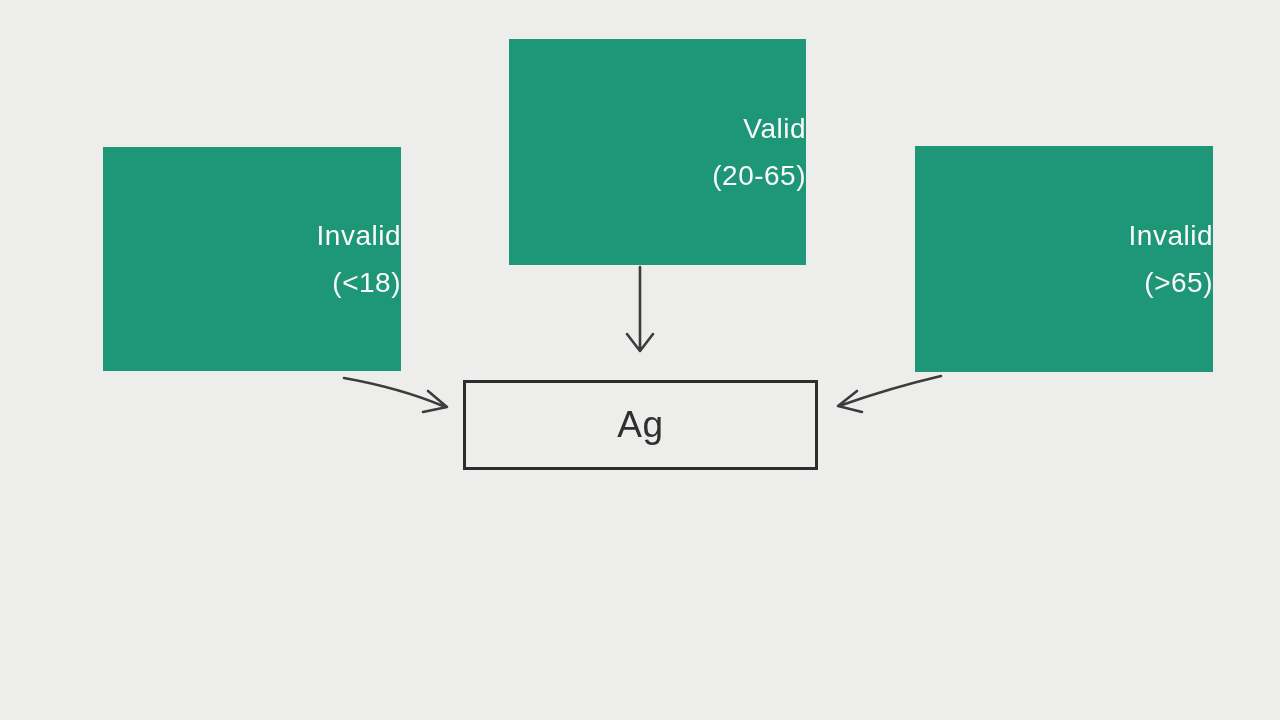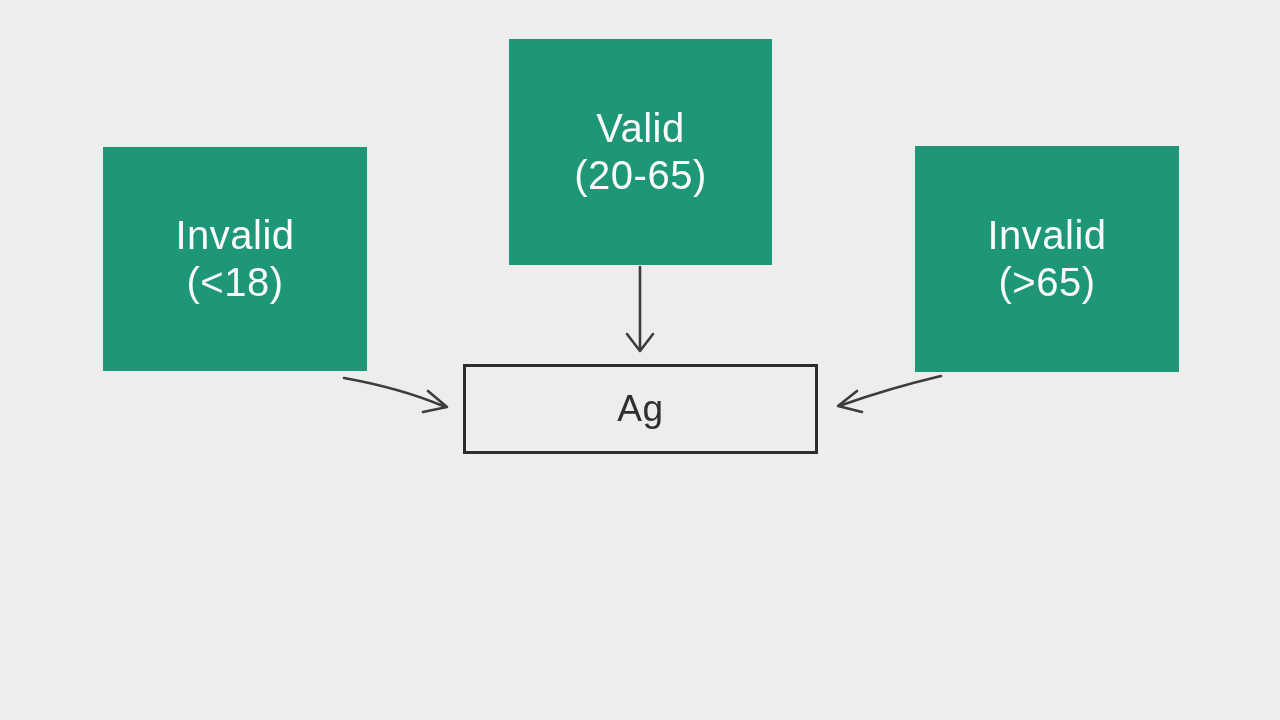--- a/index.html
+++ b/index.html
@@ -17,32 +17,33 @@
     height: 720px;
     background: #ededec;
   }
   .node {
     position: absolute;
     background: #1e9678;
     color: #fafafa;
     display: flex;
     flex-direction: column;
     justify-content: center;
-    align-items: center;
+    align-items: flex-end;
     text-align: center;
-    font-size: 40px;
+    font-size: 28px;
     line-height: 47px;
     letter-spacing: 0.5px;
+    padding-left: 34px;
   }
   .node-left  { left: 103px; top: 147px; width: 264px; height: 224px; }
   .node-top   { left: 509px; top: 39px;  width: 263px; height: 226px; }
   .node-right { left: 915px; top: 146px; width: 264px; height: 226px; }
   .target-box {
     position: absolute;
-    left: 463px; top: 364px;
+    left: 463px; top: 380px;
     width: 349px; height: 84px;
     border: 3px solid #2d2d2d;
     background: #ededec;
     display: flex;
     justify-content: center;
     align-items: center;
     font-size: 37px;
     color: #2f2f2f;
     letter-spacing: 0.5px;
   }

